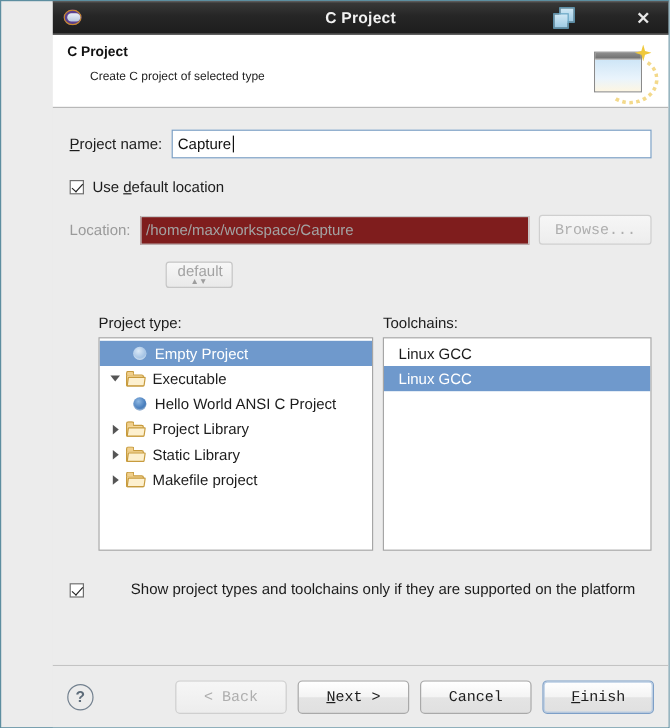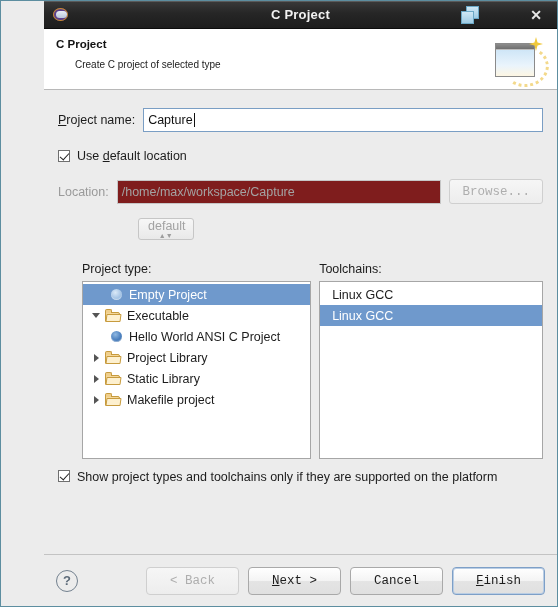--- a/index.html
+++ b/index.html
@@ -399,22 +399,23 @@
   .disc.light {
     background: radial-gradient(circle at 40% 32%, #dbe9f7 0%, #a8c6e6 55%, #89b0d8 100%);
   }
   .indent-1 { padding-left: 6px; }
   .indent-2 { padding-left: 28px; }
   .list-item { padding-left: 12px; }
 
   
   .row-showall {
     display: flex;
-    align-items: flex-start;
-    margin-top: 11px;
+    align-items: flex-end;
+    margin-top: 25px;
+    gap: 32px;
   }
   .row-showall .lbl { font-size: 12.5px; }
 
   
   .footer {
     height: 52px;
     min-height: 52px;
     box-sizing: border-box;
     border-top: 1px solid #c3c3c3;
     background: #ececec;

